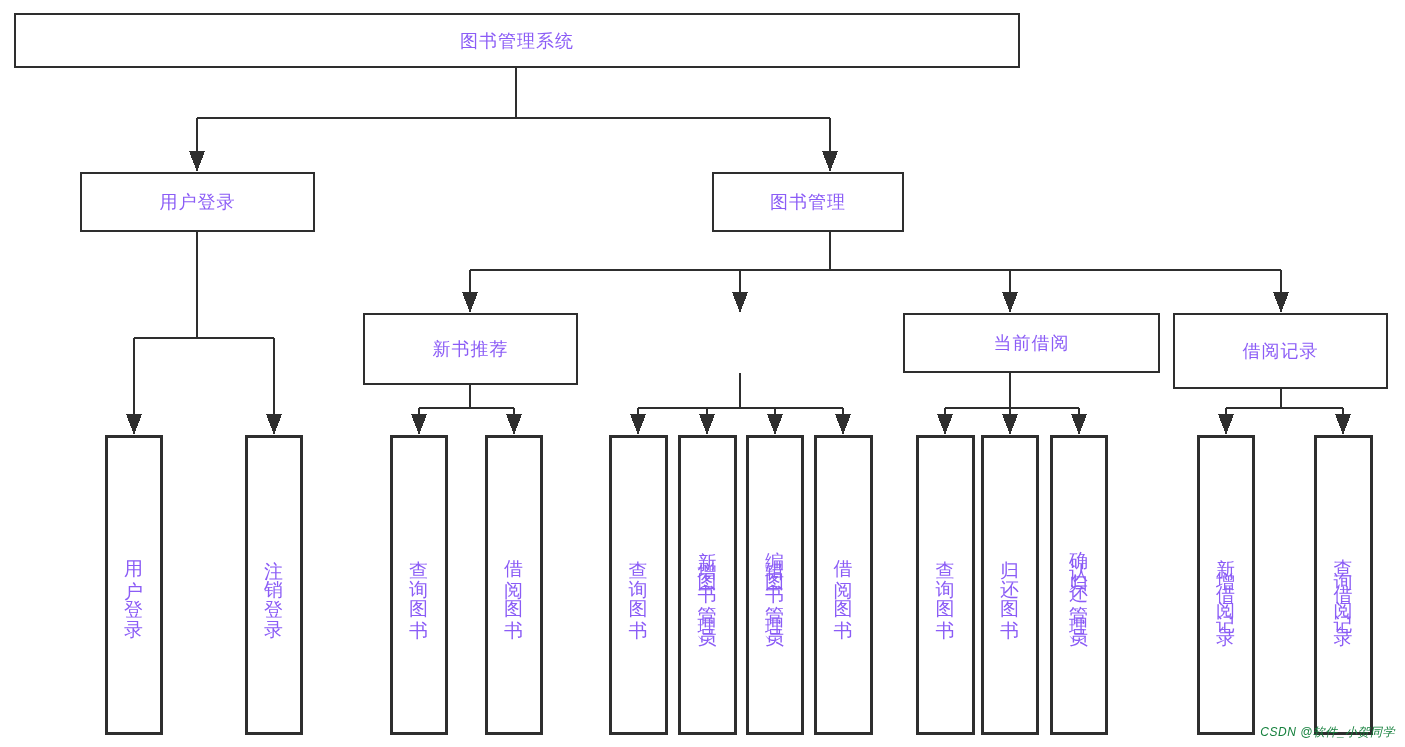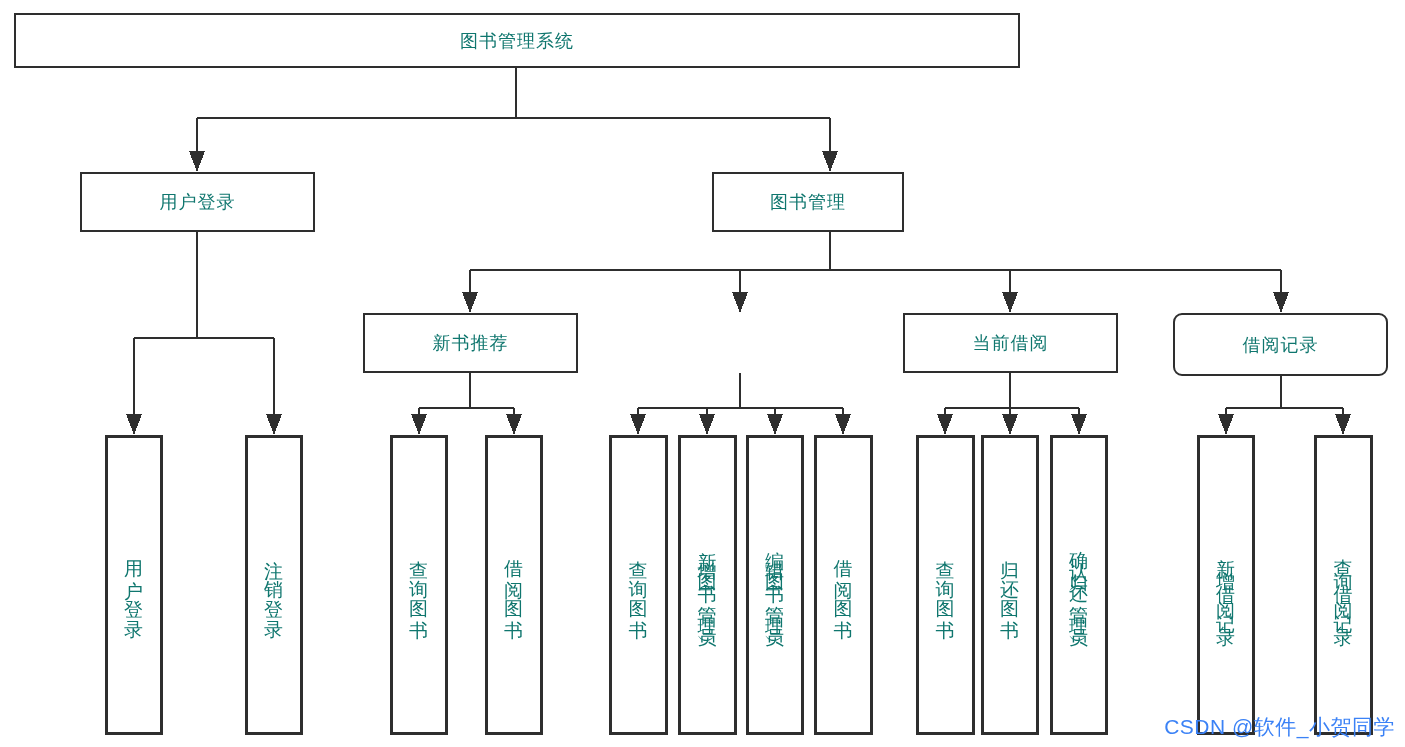--- a/index.html
+++ b/index.html
@@ -15,43 +15,44 @@
     pointer-events:none;
   }
   svg.connectors line{stroke:#2e2e2e;stroke-width:2.5;}
   svg.connectors polygon{fill:#2e2e2e;stroke:none;}
   .box{
     position:absolute;
     background:#ffffff;
     border:2.5px solid #2e2e2e;
     box-sizing:border-box;
     display:flex;align-items:center;justify-content:center;
-    color:#0f766e;
+    color:#8b5cf6;
     z-index:2;
   }
   .box.root{border-width:2px;font-size:18px;letter-spacing:1px;}
   .box.h{font-size:18px;letter-spacing:1px;}
   .box.leaf{border-width:3px;}
   .v-label{
     writing-mode:vertical-rl;
     text-orientation:upright;
     font-size:19px;
     letter-spacing:20px;
     line-height:1;
     white-space:nowrap;
   }
   .v-label.ls-6{letter-spacing:14px;}
   .v-label.ls-9{letter-spacing:11px;}
   .watermark{
     position:absolute;
     right:10px;bottom:6px;
-    font-size:21px;
-    color:#3b82f6;
+    font-size:12px;
+    color:#15803d;
     z-index:5;
     letter-spacing:0.5px;
+    font-style:italic;
   }
 </style>
 </head>
 <body>
 
 <div class="canvas">
 
   <svg class="connectors" viewBox="0 0 1405 747" shape-rendering="crispEdges">
     <g>
       <line x1="516" y1="68" x2="516" y2="118"></line>
@@ -125,27 +126,27 @@
     <span>图书管理系统</span>
   </div>
 
   <div class="box h" style="left:80px;top:172px;width:235px;height:60px;">
     <span>用户登录</span>
   </div>
   <div class="box h" style="left:712px;top:172px;width:192px;height:60px;">
     <span>图书管理</span>
   </div>
 
-  <div class="box h" style="left:363px;top:313px;width:215px;height:60px;">
+  <div class="box h" style="left:363px;top:313px;width:215px;height:72px;">
     <span>新书推荐</span>
   </div>
-  <div class="box h" style="left:903px;top:313px;width:215px;height:60px;text-align:right;">
+  <div class="box h" style="left:903px;top:313px;width:257px;height:60px;text-align:right;">
     <span>当前借阅</span>
   </div>
-  <div class="box h" style="left:1173px;top:313px;width:215px;height:63px;border-radius:9px;">
+  <div class="box h" style="left:1173px;top:313px;width:215px;height:76px;">
     <span>借阅记录</span>
   </div>
 
   <div class="box leaf" style="left:105px;top:435px;width:58px;height:300px;">
     <span class="v-label">用户登录</span>
   </div>
   <div class="box leaf" style="left:245px;top:435px;width:58px;height:300px;">
     <span class="v-label">注销登录</span>
   </div>
 

